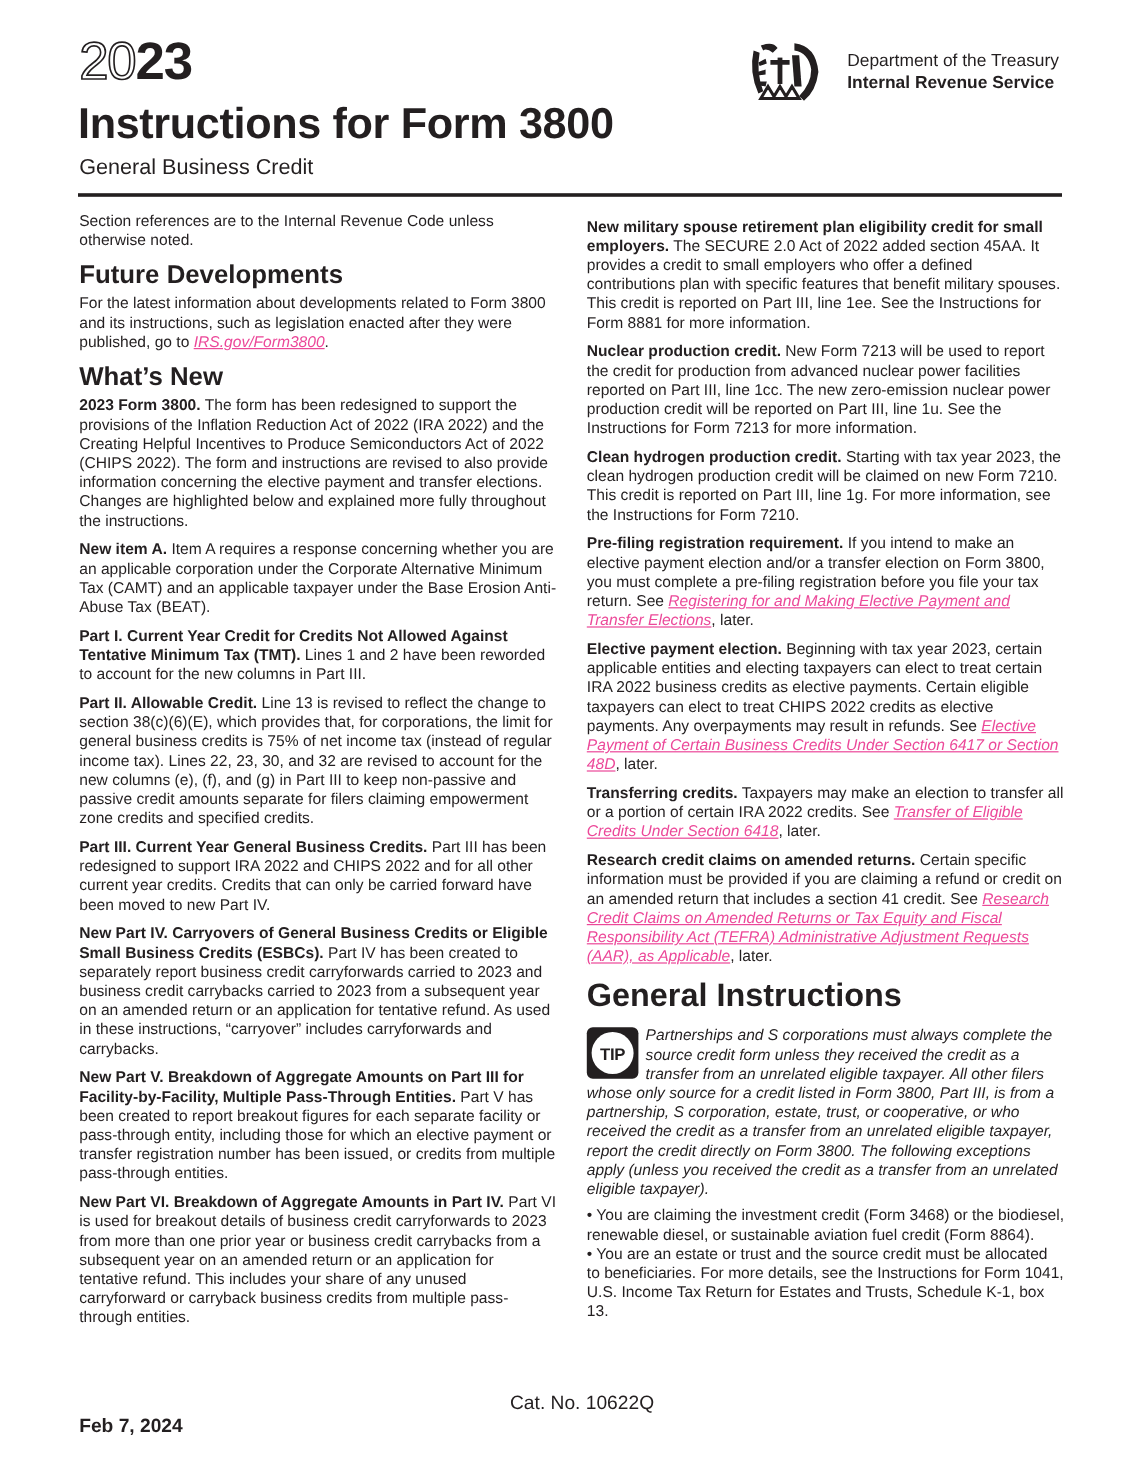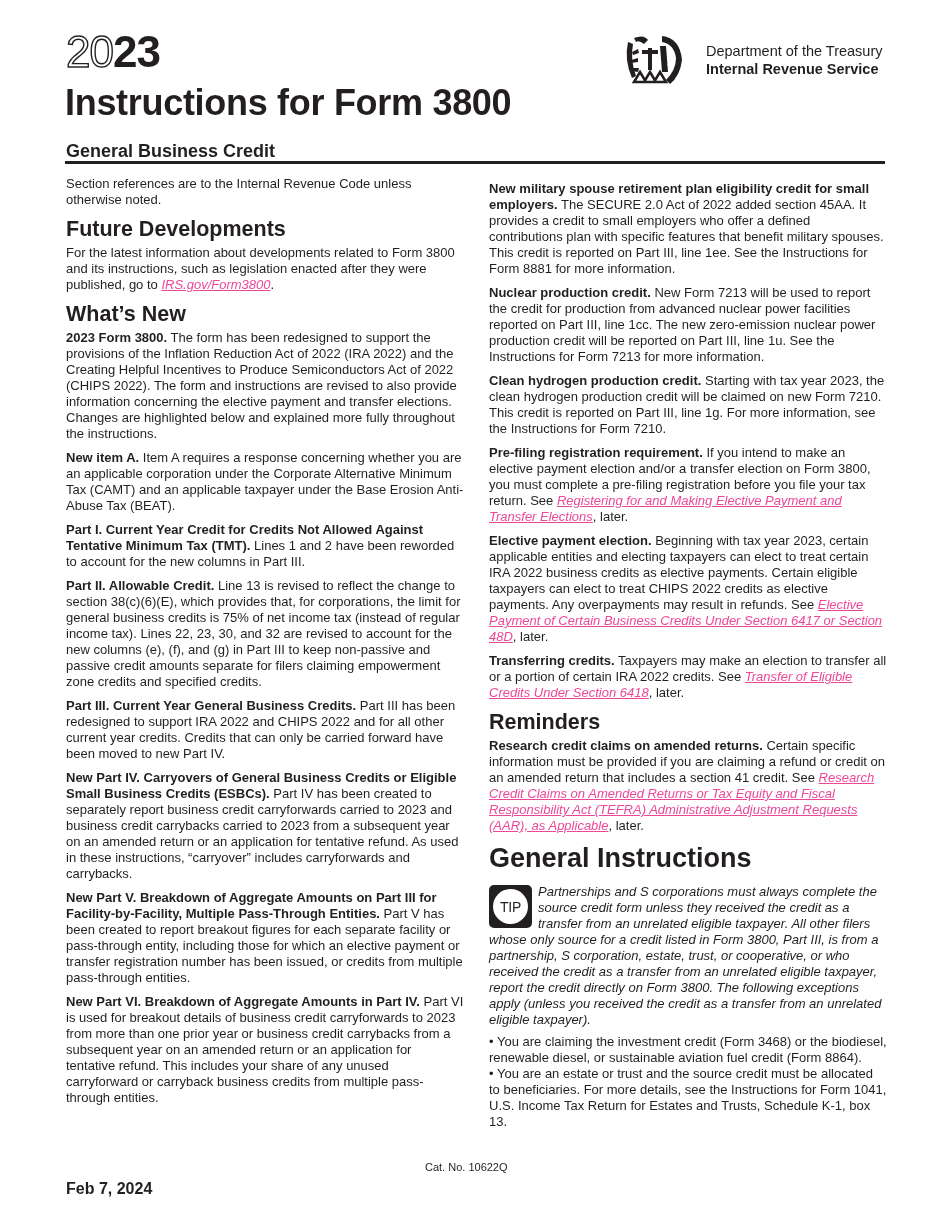--- a/index.html
+++ b/index.html
@@ -15,22 +15,22 @@
     font-family: "Liberation Sans", sans-serif;
     font-weight: 700; font-size: 44px; line-height: 52px; letter-spacing: -1px;
   }
   .year .outline { color: #ffffff; -webkit-text-stroke: 1.4px #231f20; font-weight: 400; }
   .year .solid { color: #231f20; font-weight: 900; }
   .title {
     position: absolute; left: 65px; top: 82px;
     font-size: 36px; font-weight: 700; line-height: 42px; letter-spacing: -0.3px;
   }
   .subtitle {
-    position: absolute; left: 66px; top: 140px;
-    font-size: 18px; font-weight: 700; line-height: 22px;
+    position: absolute; left: 66px; top: 128px;
+    font-size: 18px; font-weight: 400; line-height: 22px;
   }
   .rule {
     position: absolute; left: 65px; top: 161px; width: 820px; height: 3px; background: #231f20;
   }
   .agency {
     position: absolute; left: 622px; top: 32px; display: flex; align-items: center;
   }
   .agency svg { width: 64px; height: 56px; }
   .agency .txt { margin-left: 20px; font-size: 14.5px; line-height: 18px; }
   .agency .dept { font-weight: 400; }
@@ -45,26 +45,26 @@
   h1.big { font-size: 27px; font-weight: 700; line-height: 32px; margin: 6px 0 10px 0; }
   a.link { color: #ec4899; font-style: italic; text-decoration: underline; }
   .tip-wrap { font-style: italic; }
   .tip-icon {
     float: left; width: 43px; height: 43px; margin: 1px 6px 2px 0;
     background: #231f20; border-radius: 5px; display: flex; align-items: center; justify-content: center;
   }
   .tip-icon .circ {
     width: 35px; height: 35px; border-radius: 50%; background: #fff;
     display: flex; align-items: center; justify-content: center;
-    font-style: normal; font-weight: 400; font-size: 14px; color: #231f20; letter-spacing: -0.3px;
+    font-style: normal; font-weight: 700; font-size: 14px; color: #231f20; letter-spacing: -0.3px;
   }
   .bullets { margin-top: 6px; }
   .bullets div { margin-bottom: 0; }
   .footer-date { position: absolute; left: 66px; top: 1140px; font-size: 16px; font-weight: 700; margin-top: 40px; }
-  .footer-cat { position: absolute; left: 425px; top: 1161px; font-size: 11px; }
+  .footer-cat { position: absolute; left: 425px; top: 1161px; font-size: 16px; }
 </style>
 </head>
 <body>
 
 <div class="year"><span class="outline">20</span><span class="solid">23</span></div>
 <div class="title">Instructions for Form 3800</div>
 <div class="subtitle">General Business Credit</div>
 <div class="rule"></div>
 
 <div class="agency">
@@ -100,21 +100,20 @@
   <p><b>New Part VI. Breakdown of Aggregate Amounts in Part IV.</b><span> Part VI is used for breakout details of business credit carryforwards to 2023 from more than one prior year or business credit carrybacks from a subsequent year on an amended return or an application for tentative refund. This includes your share of any unused carryforward or carryback business credits from multiple pass-through entities.</span></p>
 </div>
 
 <div class="col right">
   <p><b>New military spouse retirement plan eligibility credit for small employers.</b><span> The SECURE 2.0 Act of 2022 added section 45AA. It provides a credit to small employers who offer a defined contributions plan with specific features that benefit military spouses. This credit is reported on Part III, line 1ee. See the Instructions for Form 8881 for more information.</span></p>
   <p><b>Nuclear production credit.</b><span> New Form 7213 will be used to report the credit for production from advanced nuclear power facilities reported on Part III, line 1cc. The new zero-emission nuclear power production credit will be reported on Part III, line 1u. See the Instructions for Form 7213 for more information.</span></p>
   <p><b>Clean hydrogen production credit.</b><span> Starting with tax year 2023, the clean hydrogen production credit will be claimed on new Form 7210. This credit is reported on Part III, line 1g. For more information, see the Instructions for Form 7210.</span></p>
   <p><b>Pre-filing registration requirement.</b><span> If you intend to make an elective payment election and/or a transfer election on Form 3800, you must complete a pre-filing registration before you file your tax return. See </span><a class="link">Registering for and Making Elective Payment and Transfer Elections</a><span>, later.</span></p>
   <p><b>Elective payment election.</b><span> Beginning with tax year 2023, certain applicable entities and electing taxpayers can elect to treat certain IRA 2022 business credits as elective payments. Certain eligible taxpayers can elect to treat CHIPS 2022 credits as elective payments. Any overpayments may result in refunds. See </span><a class="link">Elective Payment of Certain Business Credits Under Section 6417 or Section 48D</a><span>, later.</span></p>
   <p><b>Transferring credits.</b><span> Taxpayers may make an election to transfer all or a portion of certain IRA 2022 credits. See </span><a class="link">Transfer of Eligible Credits Under Section 6418</a><span>, later.</span></p>
-  <h2>Reminders</h2>
   <p><b>Research credit claims on amended returns.</b><span> Certain specific information must be provided if you are claiming a refund or credit on an amended return that includes a section 41 credit. See </span><a class="link">Research Credit Claims on Amended Returns or Tax Equity and Fiscal Responsibility Act (TEFRA) Administrative Adjustment Requests (AAR), as Applicable</a><span>, later.</span></p>
   <h1 class="big">General Instructions</h1>
   <div class="tip-wrap">
     <div class="tip-icon">
         <div class="circ">TIP</div>
       </div>
     <span>Partnerships and S corporations must always complete the source credit form unless they received the credit as a transfer from an unrelated eligible taxpayer. All other filers whose only source for a credit listed in Form 3800, Part III, is from a partnership, S corporation, estate, trust, or cooperative, or who received the credit as a transfer from an unrelated eligible taxpayer, report the credit directly on Form 3800. The following exceptions apply (unless you received the credit as a transfer from an unrelated eligible taxpayer).</span>
   </div>
   <div class="bullets">
     <div>•  You are claiming the investment credit (Form 3468) or the biodiesel, renewable diesel, or sustainable aviation fuel credit (Form 8864).</div>

